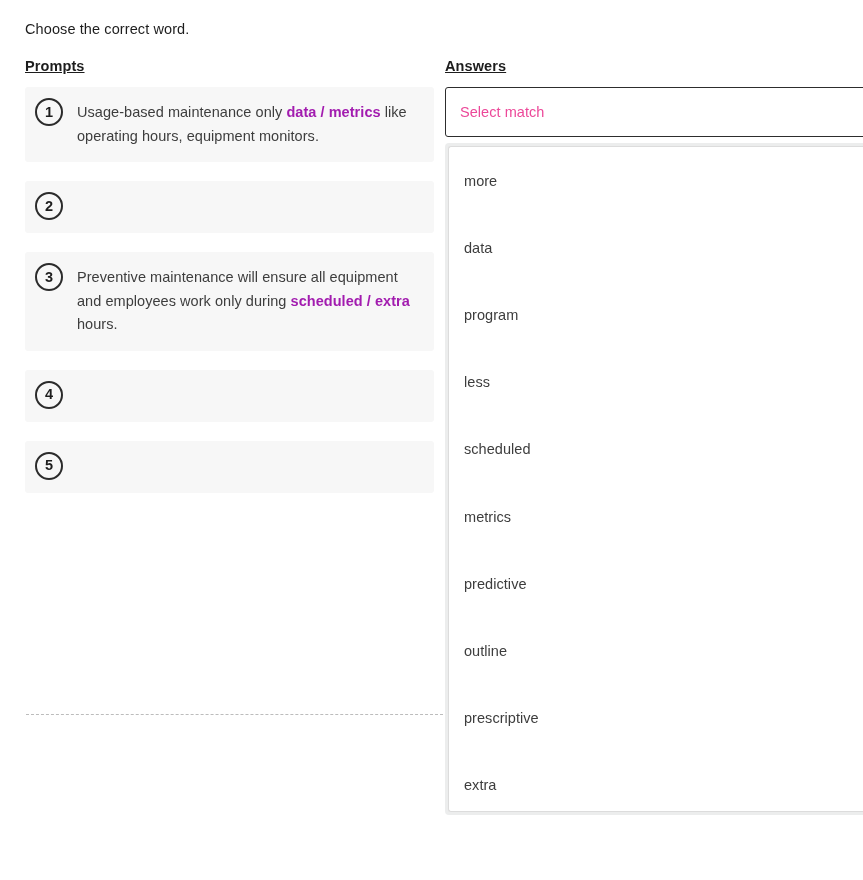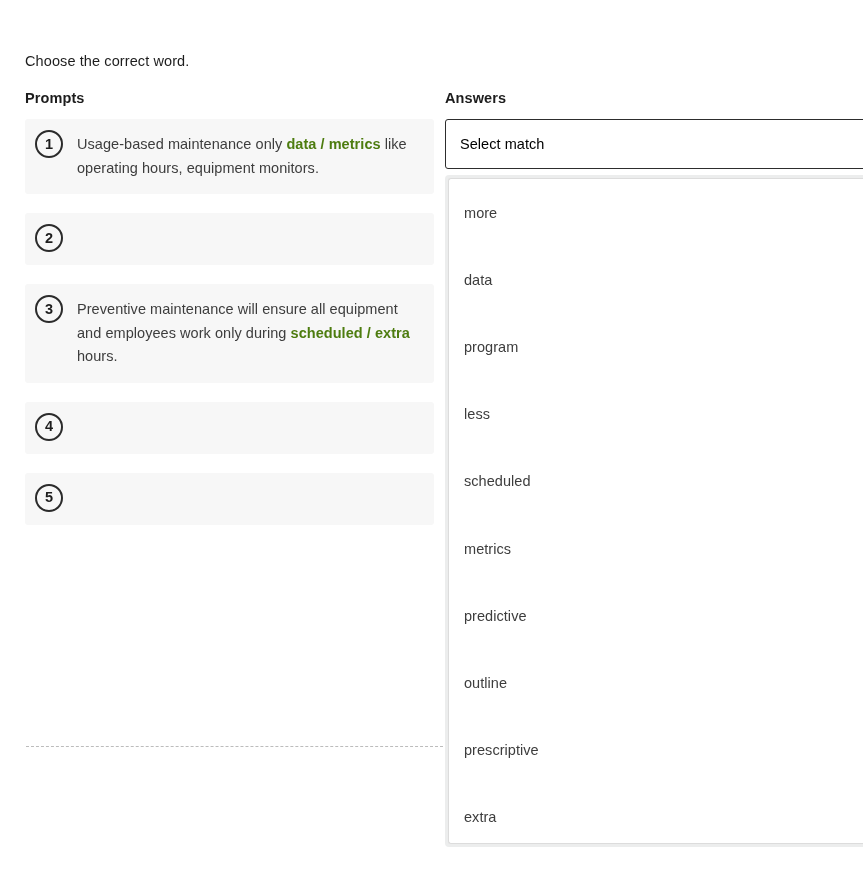--- a/index.html
+++ b/index.html
@@ -8,21 +8,20 @@
     width: 863px; height: 880px;
     background: #ffffff;
     font-family: "Liberation Sans", "DejaVu Sans", sans-serif;
     overflow: hidden;
   }
   .page {
     position: relative;
     width: 863px;
     height: 716px;
     background: #ffffff;
-    margin-top: 32px;
   }
 
   
   .instruction {
     position: absolute;
     left: 25px;
     top: 19px;
     font-size: 14.5px;
     line-height: 20px;
     color: #1d1d1d;
@@ -30,20 +29,21 @@
   }
 
   
   .col-heading {
     position: absolute;
     font-size: 14.5px;
     font-weight: 700;
     color: #1d1d1d;
     line-height: 20px;
     letter-spacing: 0.1px;
+    text-decoration: underline;
   }
   .col-heading.prompts { left: 25px; top: 56px; }
   .col-heading.answers { left: 445px; top: 56px; text-align: right; }
 
   
   .prompts-col {
     position: absolute;
     left: 25px;
     top: 87px;
     width: 409px;
@@ -73,21 +73,21 @@
     line-height: 1;
     background: transparent;
   }
   .prompt-text {
     font-size: 14.5px;
     line-height: 23.5px;
     color: #3d3d3d;
     letter-spacing: 0.05px;
   }
   .prompt-text b {
-    color: #4d7c0f;
+    color: #a21caf;
     font-weight: 700;
   }
 
   
   .dashed-divider {
     position: absolute;
     left: 26px;
     top: 714px;
     width: 417px;
     border-top: 1px dashed #bcbcbc;
@@ -106,21 +106,21 @@
     height: 50px;
     border: 1px solid #2d2d2d;
     border-radius: 3px;
     background: #ffffff;
     display: flex;
     align-items: center;
     padding-left: 14px;
   }
   .select-placeholder {
     font-size: 14.5px;
-    color: #000000;
+    color: #ec4899;
     letter-spacing: 0.05px;
   }
 
   .dropdown-shell {
     position: absolute;
     left: 0px;
     top: 56px;
     width: 430px;
     height: 672px;
     background: #eceded;

